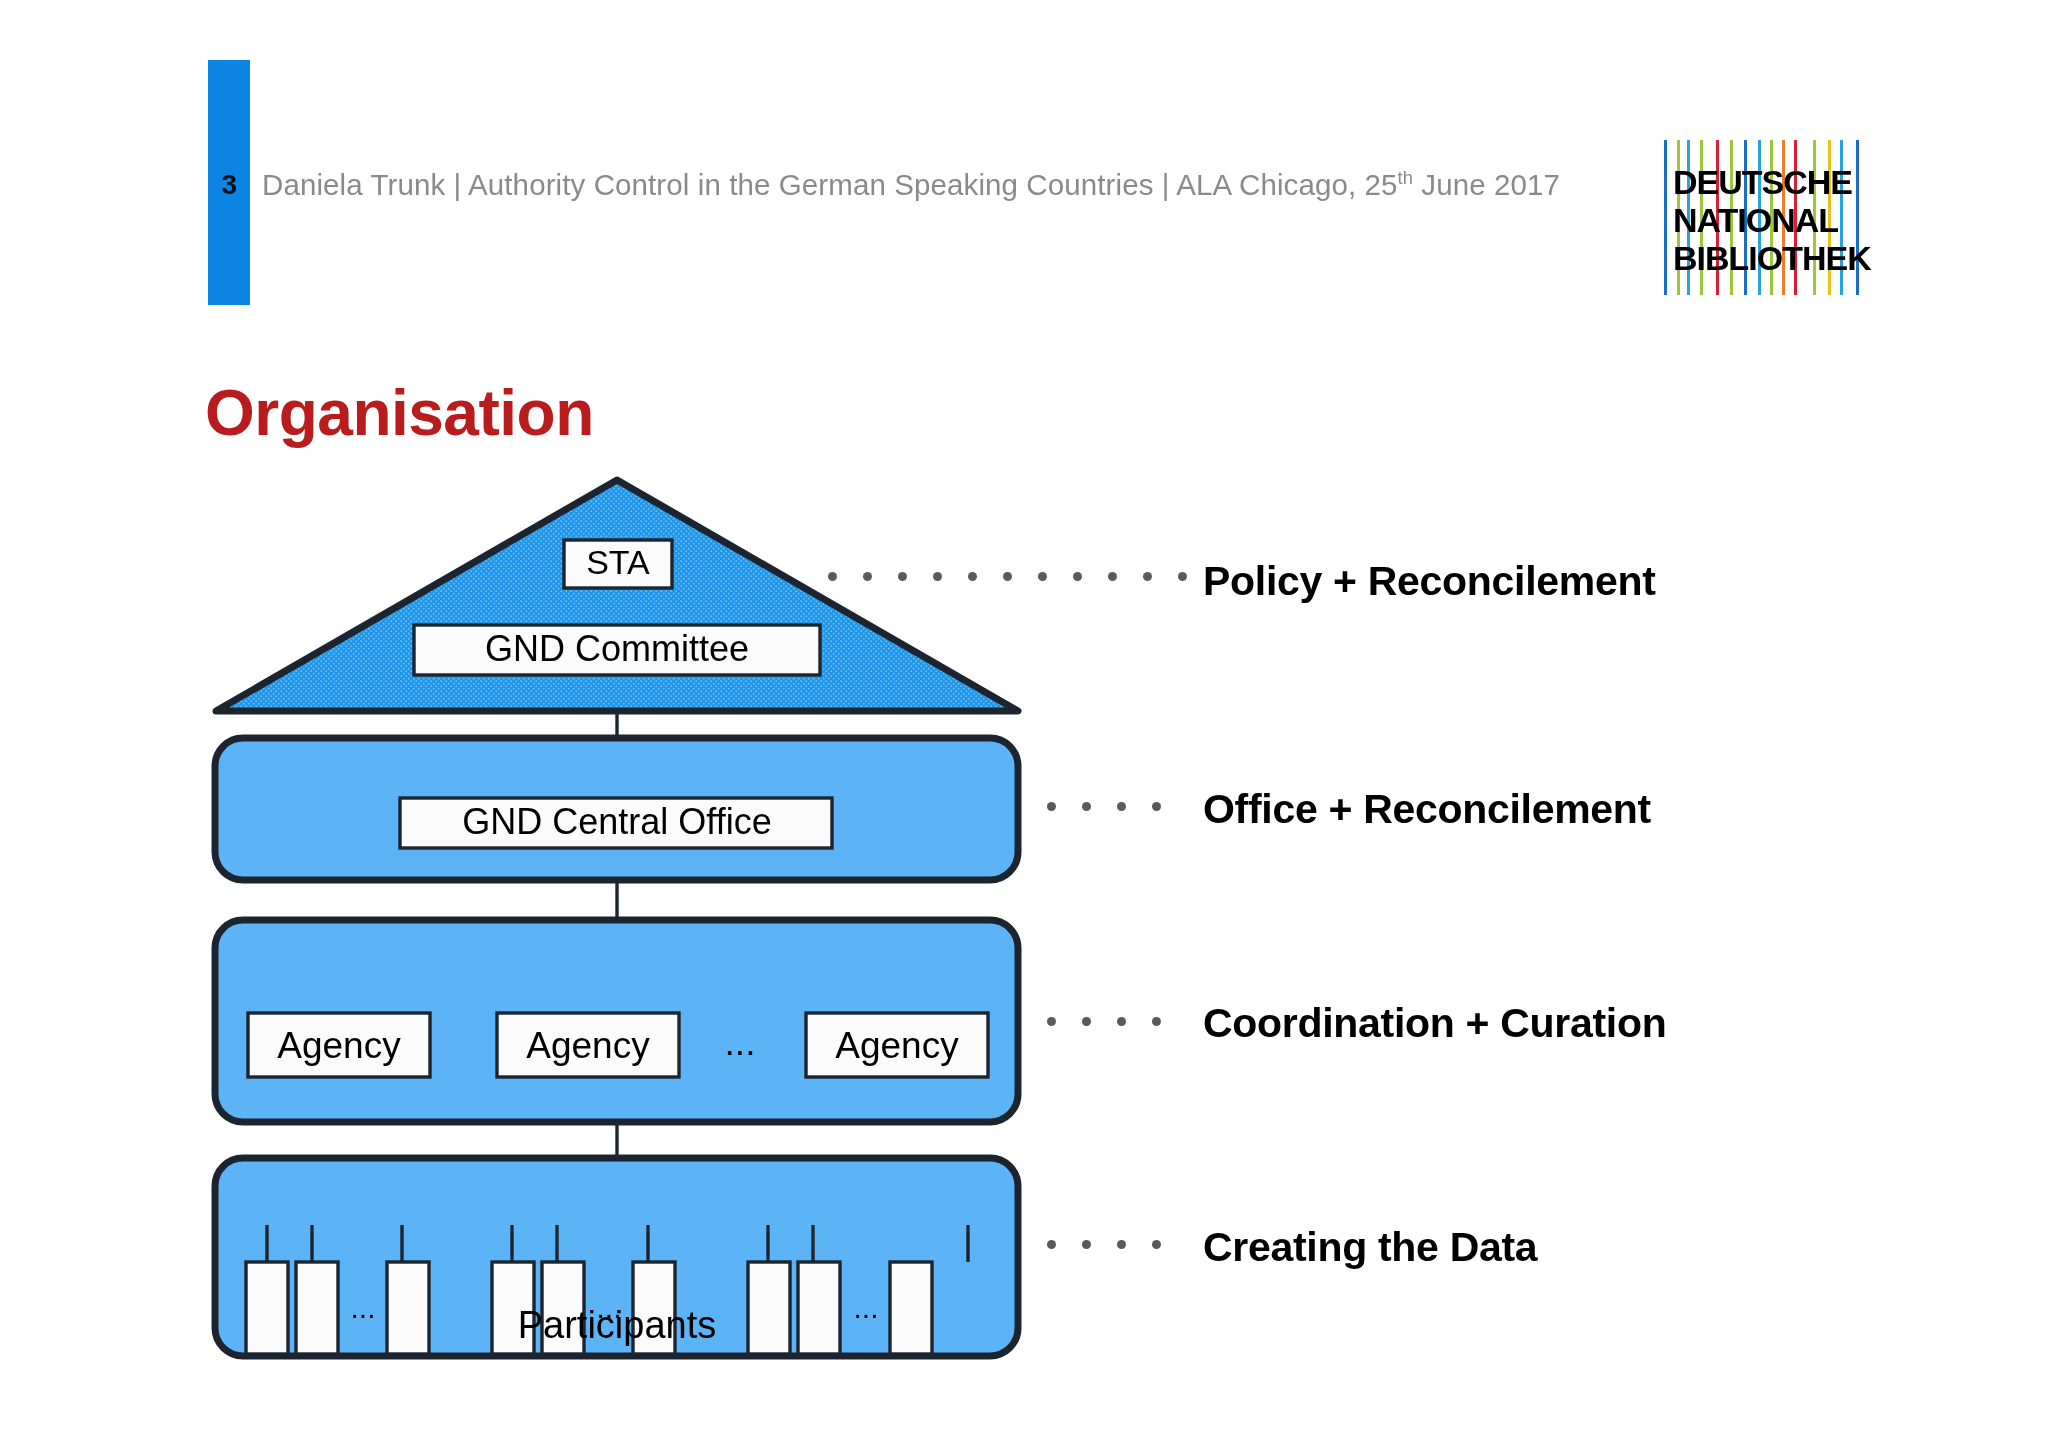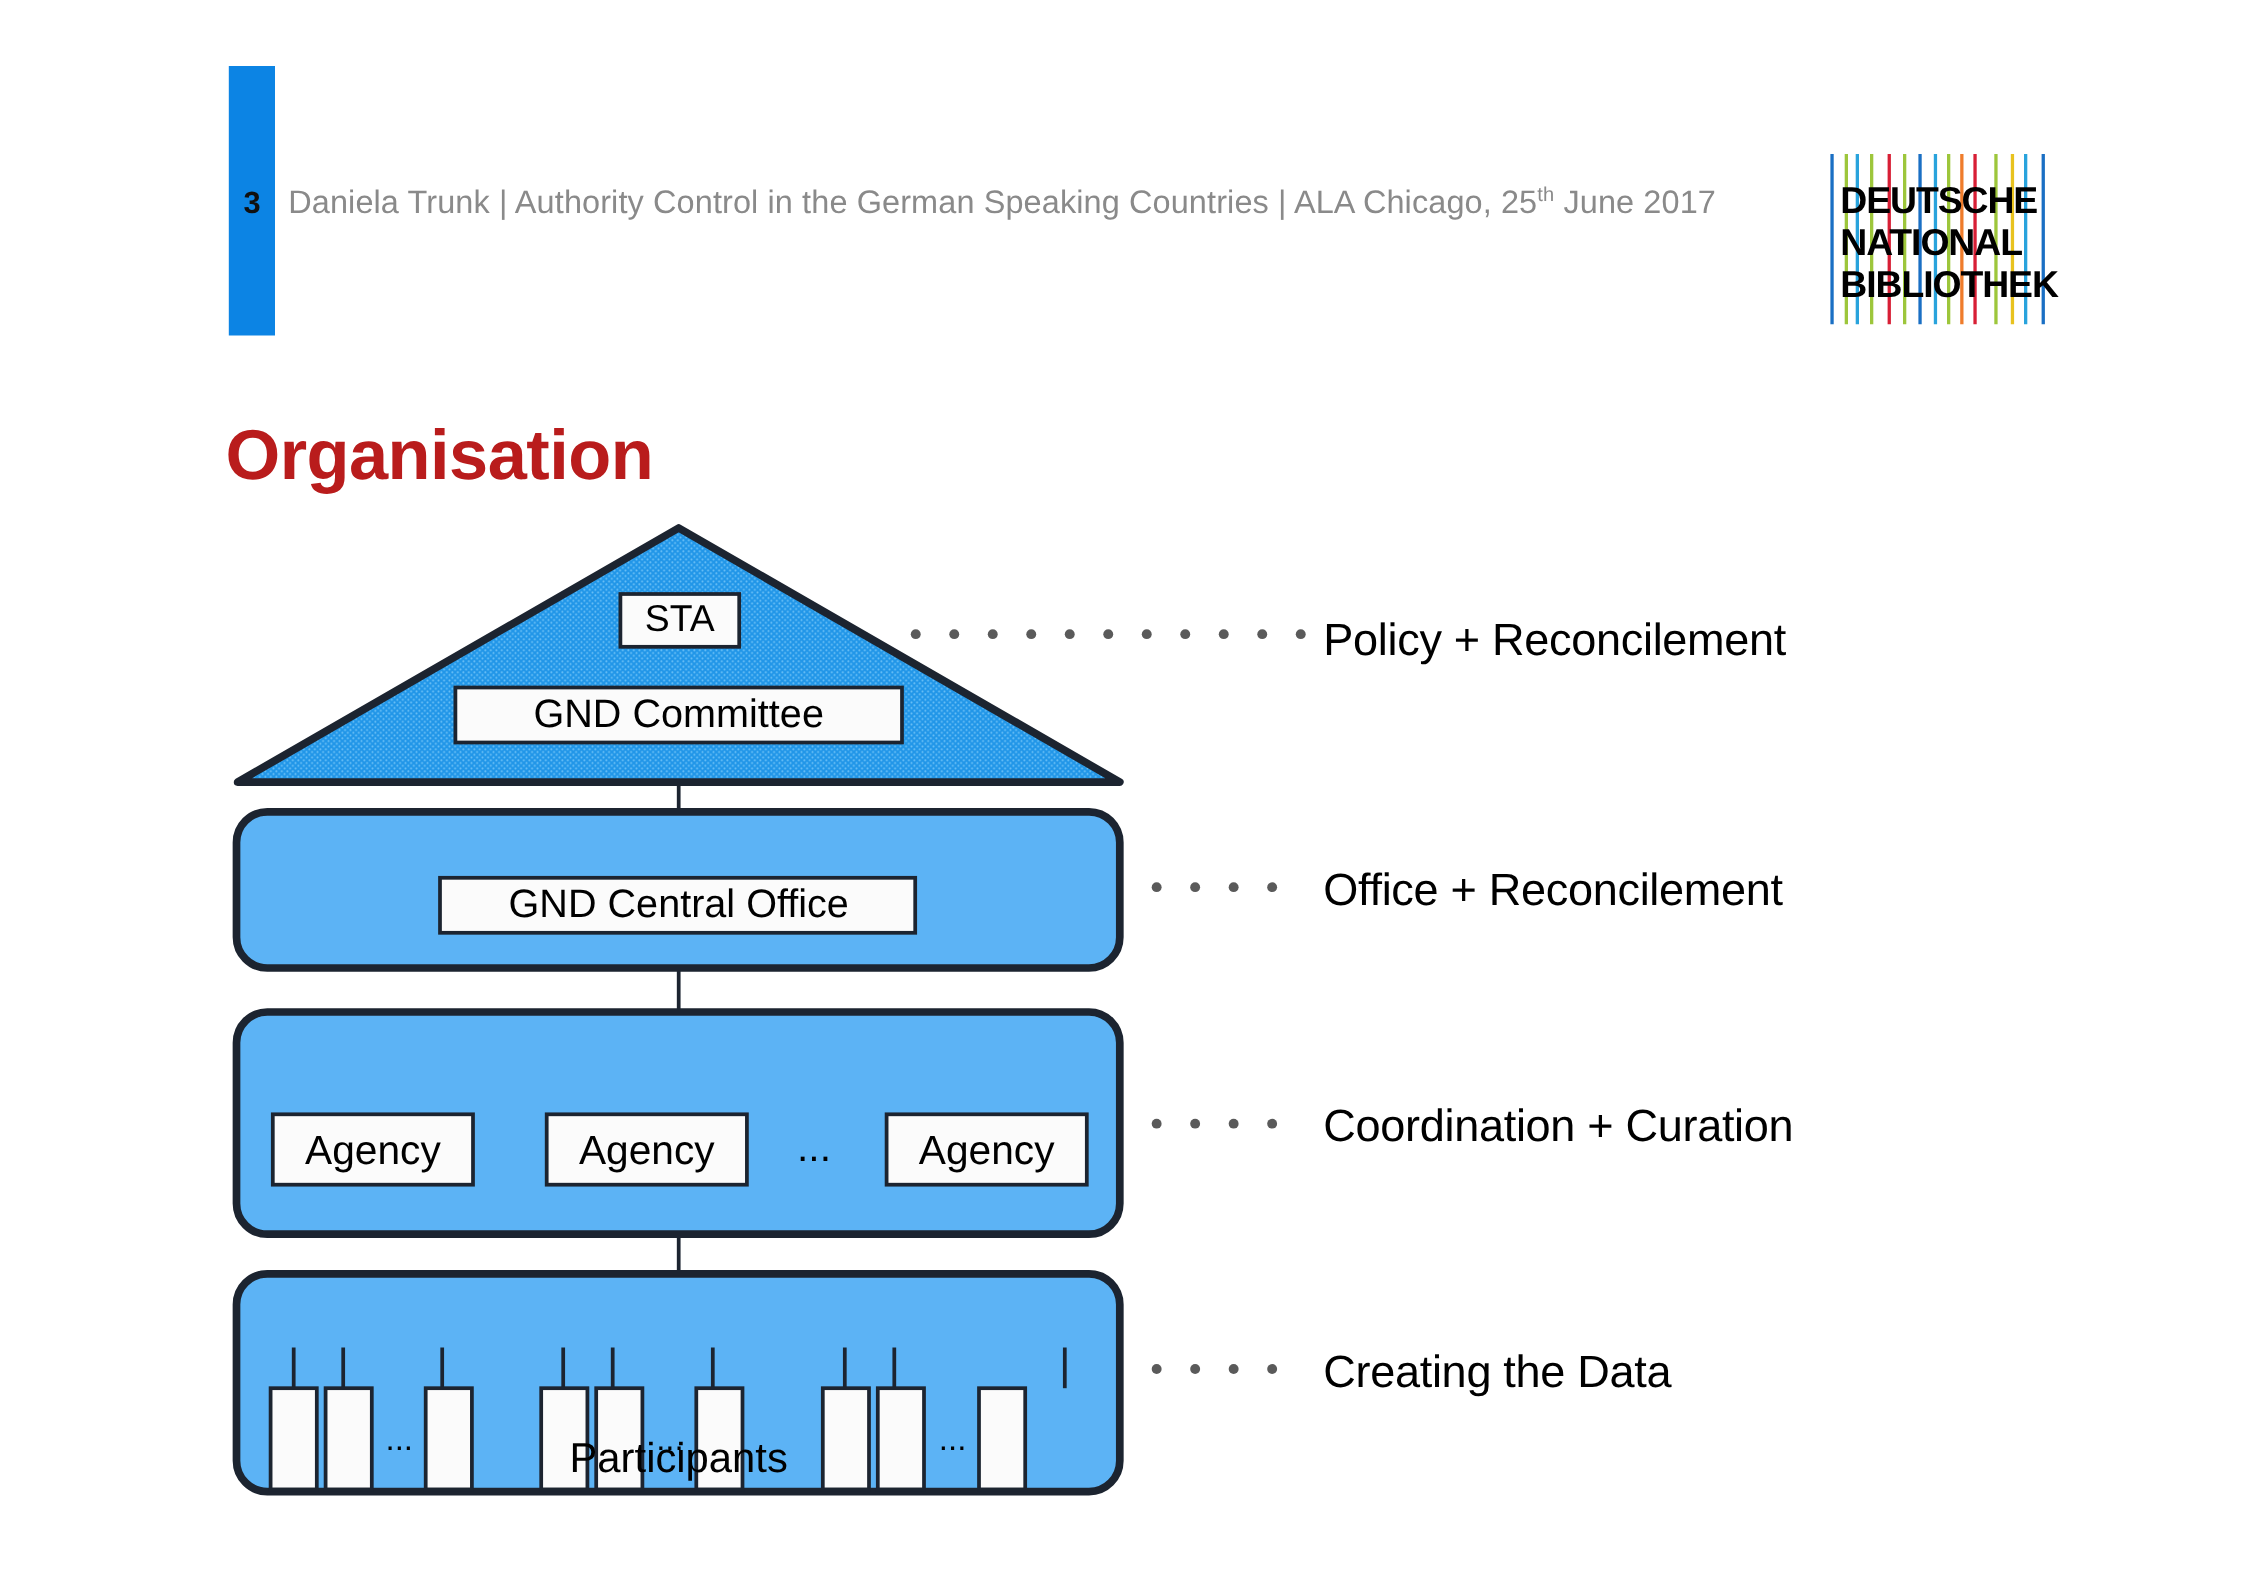--- a/index.html
+++ b/index.html
@@ -93,21 +93,21 @@
   
   .dg-label {
     font-family: "Liberation Sans", sans-serif;
     fill: #000000;
   }
 
   
   .row-label {
     position: absolute;
     font-size: 41px;
-    font-weight: normal;
+    font-weight: bold;
     color: #000000;
     white-space: nowrap;
     letter-spacing: -0.3px;
   }
   #label-policy       { left: 1203px; top: 558px; }
   #label-office       { left: 1203px; top: 786px; }
   #label-coordination { left: 1203px; top: 1000px; }
   #label-creating     { left: 1203px; top: 1224px; }
 
   .leader-dots {

